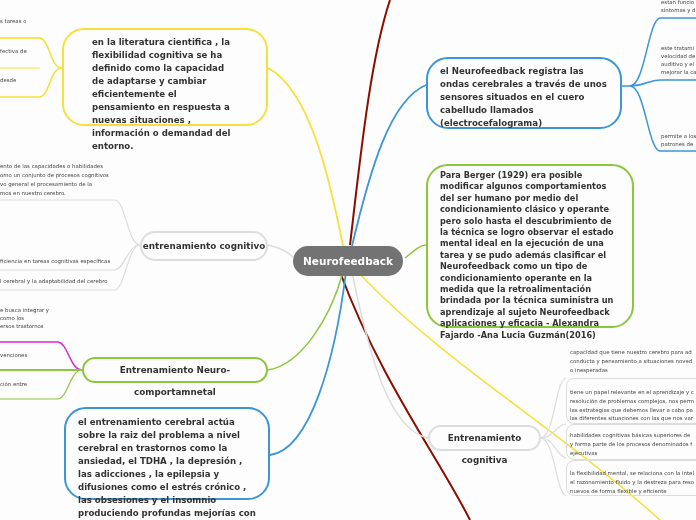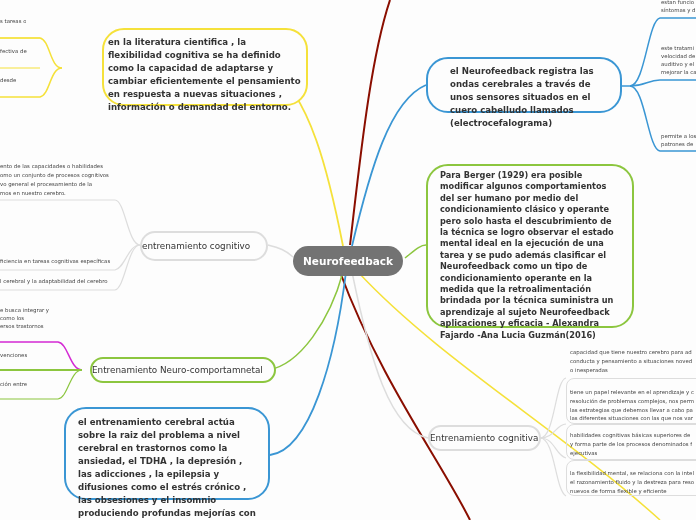--- a/index.html
+++ b/index.html
@@ -1,20 +1,20 @@
 <!DOCTYPE html>
 <html><head>
   <meta charset="utf-8">
   <style>
     html, body { margin:0; padding:0; }
     body { width:696px; height:520px; position:relative; overflow:hidden; background:#fdfdfd; font-family:"DejaVu Sans", sans-serif; }
     svg.links { position:absolute; left:0; top:0; width:696px; height:520px; }
     .node { position:absolute; box-sizing:border-box; background:#fdfdfd; color:#333; }
     .topic { border:2px solid; border-radius:22px; font-weight:bold; font-size:8.6px; line-height:13px; padding:10px 12px; }
-    .pill { border:2px solid #ddd; border-radius:16px; font-weight:normal; font-size:8.8px; line-height:26px; height:30px; }
+    .pill { border:2px solid #ddd; border-radius:16px; font-weight:bold; font-size:8.8px; text-align:center; line-height:26px; height:30px; }
     .central { background:#737373; color:#fff; border-radius:16px; font-weight:bold; font-size:10.5px; text-align:center; height:30px; line-height:30px; }
     .leaf { position:absolute; font-size:5.4px; line-height:8.5px; color:#444; white-space:nowrap; overflow:hidden; }
     .leaf-box { position:absolute; box-sizing:border-box; border:1.5px solid #ddd; border-radius:8px; }
   </style>
 </head>
 <body>
 
 <svg class="links" viewBox="0 0 696 520">
 
   <path d="M350 245 C 360 160, 370 60, 390 0" stroke="#8a0e00" stroke-width="2" fill="none"></path>
@@ -53,51 +53,51 @@
   <path d="M620 86 L 630 86" stroke="#3a96d4" stroke-width="1.5" fill="none"></path>
 
   <path d="M540 438 C 555 438, 555 380, 566 378" stroke="#dddddd" stroke-width="1.2" fill="none"></path>
   <path d="M540 438 C 555 438, 555 425, 566 424" stroke="#dddddd" stroke-width="1.2" fill="none"></path>
   <path d="M540 438 C 555 438, 555 455, 566 458" stroke="#dddddd" stroke-width="1.2" fill="none"></path>
   <path d="M540 438 C 555 438, 555 490, 566 496" stroke="#dddddd" stroke-width="1.2" fill="none"></path>
 </svg>
 
 <div class="node central" style="left:293px; top:246px; width:110px;">Neurofeedback</div>
 
-<div class="node topic" style="left:62px; top:28px; width:206px; height:78px; border-color:#f5e13a; padding:6px 4px;margin-left:40px;">
+<div class="node topic" style="left:62px; top:28px; width:206px; height:98px; border-color:#f5e13a; padding:6px 28px;">
   <span>en la literatura cientifica , la flexibilidad cognitiva se ha definido como la capacidad de adaptarse y cambiar eficientemente  el pensamiento en respuesta a nuevas situaciones , información o demandad del entorno.</span>
 </div>
 <div class="leaf" style="left:0; top:17px;">s tareas o</div>
 <div class="leaf" style="left:0; top:47px;">fectiva de</div>
 <div class="leaf" style="left:0; top:76px;">desde</div>
 
 <div class="node pill" style="left:140px; top:231px; width:128px;">
   <span>entrenamiento cognitivo</span>
 </div>
 <div class="leaf" style="left:0; top:162px;">ento de las capacidades o habilidades</div>
 <div class="leaf" style="left:0; top:171px;">omo un conjunto de procesos cognitivos</div>
 <div class="leaf" style="left:0; top:180px;">vo general el procesamiento de la</div>
 <div class="leaf" style="left:0; top:189px;">mos en nuestro cerebro.</div>
 <div class="leaf" style="left:0; top:257px;">ficiencia en tareas cognitivas específicas</div>
 <div class="leaf" style="left:0; top:277px;">l cerebral y la adaptabilidad del cerebro</div>
 
-<div class="node pill" style="left:90px; top:357px; width:186px; height:26px; line-height:22px; border-color:#8cc63f;">
+<div class="node pill" style="left:82px; top:357px; width:186px; height:26px; line-height:22px; border-color:#8cc63f;">
   <span>Entrenamiento Neuro-comportamnetal</span>
 </div>
 <div class="leaf" style="left:0; top:306px;">e busca integrar y</div>
 <div class="leaf" style="left:0; top:314px;">como los</div>
 <div class="leaf" style="left:0; top:322px;">ersos  trastornos</div>
 <div class="leaf" style="left:0; top:351px;">venciones</div>
 <div class="leaf" style="left:0; top:380px;">ción entre</div>
 
 <div class="node topic" style="left:64px; top:407px; width:206px; height:93px; border-color:#3a96d4; padding:7px 12px;">
   <span>el entrenamiento cerebral actúa sobre la raiz del problema a nivel cerebral en trastornos como la ansiedad, el TDHA , la depresión  , las adicciones , la epilepsia y difusiones como el estrés crónico , las obsesiones y el insomnio produciendo profundas mejorías con efectos duraderos</span>
 </div>
 
-<div class="node topic" style="left:426px; top:57px; width:196px; height:56px; border-color:#3a96d4; padding:6px 22px;">
+<div class="node topic" style="left:426px; top:57px; width:196px; height:72px; border-color:#3a96d4; padding:6px 12px;">
   <span>el Neurofeedback registra las ondas cerebrales a través de unos sensores situados en el cuero cabelludo llamados (electrocefalograma)</span>
 </div>
 <div class="leaf" style="left:661px; top:-2px;">estan funcio</div>
 <div class="leaf" style="left:661px; top:6px;">síntomas y d</div>
 <div class="leaf" style="left:661px; top:44px;">este tratami</div>
 <div class="leaf" style="left:661px; top:52px;">velocidad de</div>
 <div class="leaf" style="left:661px; top:60px;">auditivo y el</div>
 <div class="leaf" style="left:661px; top:68px;">mejorar la ca</div>
 <div class="leaf" style="left:661px; top:132px;">permite a los</div>
 <div class="leaf" style="left:661px; top:140px;">patrones de</div>

